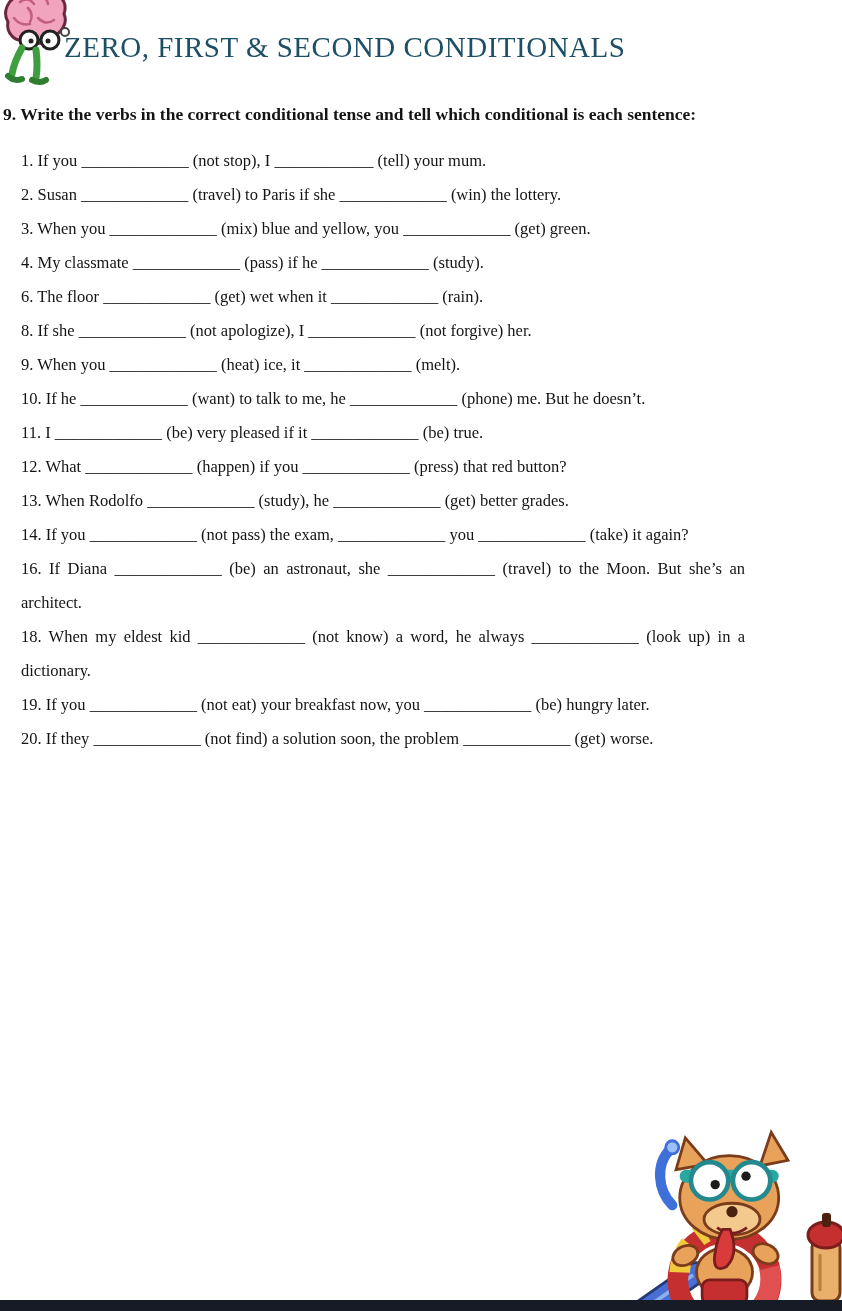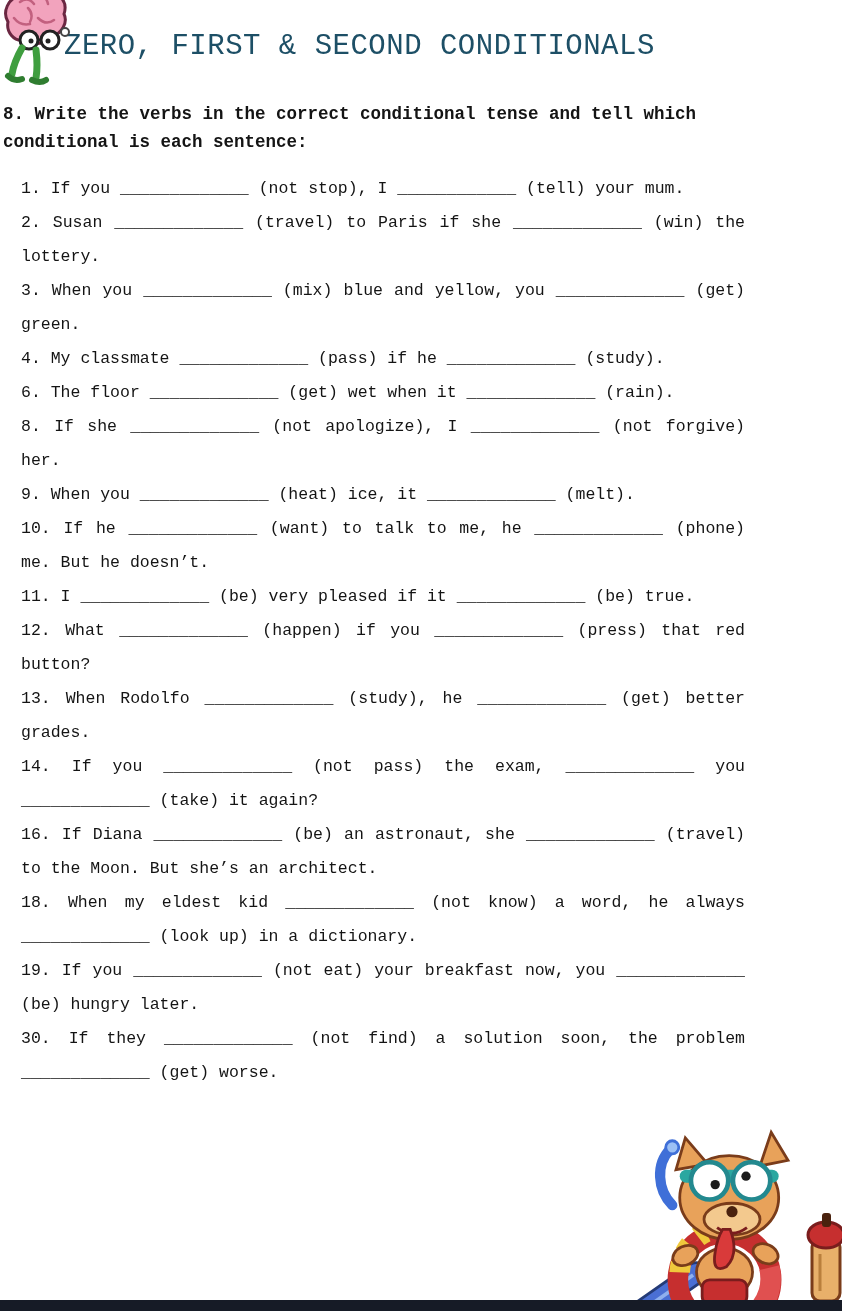--- a/index.html
+++ b/index.html
@@ -9,21 +9,21 @@
   }
   *{box-sizing:border-box;}
   html,body{margin:0;padding:0;background:#e9e9e9;}
   .page{
     position:relative;
     width:842px;
     height:1311px;
     margin:0 auto;
     background:#ffffff;
     overflow:hidden;
-    font-family:Liberation Mono, monospace;
+    font-family:Liberation Serif, serif;
     color:var(--text);
   }
   .header{
     position:relative;
     padding:30px 0 0 64px;
     min-height:70px;
   }
   .brain-wrap{
     position:absolute;
     top:-12px;
@@ -109,39 +109,39 @@
 
         <path d="M24,60 q-8,14 -10,26" fill="none" stroke="#3f9e3f" stroke-width="7" stroke-linecap="round"></path>
         <path d="M38,62 q2,16 0,28" fill="none" stroke="#3f9e3f" stroke-width="7" stroke-linecap="round"></path>
         <path d="M10,88 q6,6 14,3" fill="none" stroke="#2f7d30" stroke-width="6" stroke-linecap="round"></path>
         <path d="M34,92 q8,4 14,0" fill="none" stroke="#2f7d30" stroke-width="6" stroke-linecap="round"></path>
       </svg>
     </div>
     <h1 class="title">ZERO, FIRST &amp; SECOND CONDITIONALS</h1>
   </div>
 
-  <p class="instruction">8. Write the verbs in the correct conditional tense and tell which conditional is each sentence:</p>
+  <p class="instruction">9. Write the verbs in the correct conditional tense and tell which conditional is each sentence:</p>
 
   <div class="sentences">
     <p>1. If you _____________ (not stop), I ____________ (tell) your mum.</p>
     <p>2. Susan _____________ (travel) to Paris if she _____________ (win) the lottery.</p>
     <p>3. When you _____________ (mix) blue and yellow, you _____________ (get) green.</p>
     <p>4. My classmate _____________ (pass) if he _____________ (study).</p>
     <p>6. The floor _____________ (get) wet when it _____________ (rain).</p>
     <p>8. If she _____________ (not apologize), I _____________ (not forgive) her.</p>
     <p>9. When you _____________ (heat) ice, it _____________ (melt).</p>
     <p>10. If he _____________ (want) to talk to me, he _____________ (phone) me. But he doesn’t.</p>
     <p>11. I _____________ (be) very pleased if it _____________ (be) true.</p>
     <p>12. What _____________ (happen) if you _____________ (press) that red button?</p>
     <p>13. When Rodolfo _____________ (study), he _____________ (get) better grades.</p>
     <p>14. If you _____________ (not pass) the exam, _____________ you _____________ (take) it again?</p>
     <p>16. If Diana _____________ (be) an astronaut, she _____________ (travel) to the Moon. But she’s an architect.</p>
     <p>18. When my eldest kid _____________ (not know) a word, he always _____________ (look up) in a dictionary.</p>
     <p>19. If you _____________ (not eat) your breakfast now, you _____________ (be) hungry later.</p>
-    <p>30. If they _____________ (not find) a solution soon, the problem _____________ (get) worse.</p>
+    <p>20. If they _____________ (not find) a solution soon, the problem _____________ (get) worse.</p>
   </div>
 
   <div class="dog-wrap">
     <svg width="196" height="210" viewBox="0 0 210 225">
 
       <g transform="rotate(-35 45 185)">
         <rect x="10" y="175" width="90" height="22" rx="11" fill="#4a6fd4" stroke="#243b77" stroke-width="3"></rect>
         <line x1="25" y1="186" x2="85" y2="186" stroke="#8fb0ee" stroke-width="4"></line>
       </g>
 

